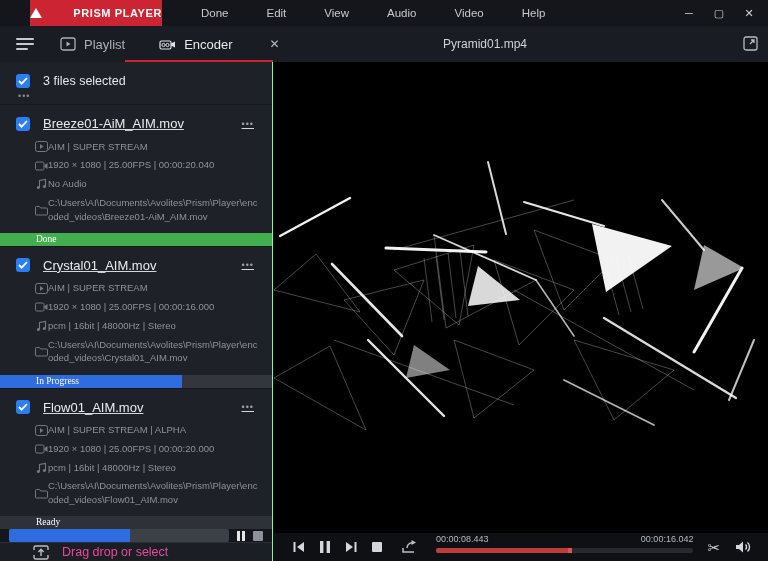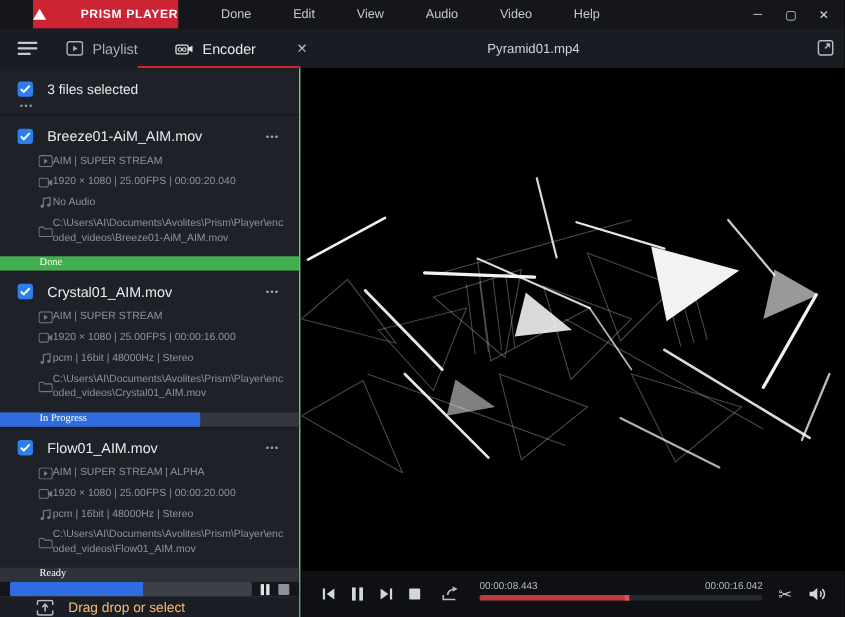--- a/index.html
+++ b/index.html
@@ -32,46 +32,46 @@
 
   
   .sidebar { position:absolute; top:62px; left:0; width:273px; bottom:0; background:#1e2128; display:flex; flex-direction:column; border-right:1px solid #86efac; }
   .sel-header { padding:12px 16px 2px 16px; }
   .sel-row { display:flex; align-items:center; gap:13px; }
   .sel-label { font-size:12.5px; color:#e4e6e9; }
   .kebab-sm { color:#878c93; font-size:9px; letter-spacing:1px; margin:4px 0 2px 2px; line-height:8px; }
   .checkbox { width:14px; height:14px; border-radius:3px; background:#2d7ff0; display:flex; align-items:center; justify-content:center; flex:none; }
 
   .file-item { border-top:1px solid #15171c; padding-top:7px; }
-  .file-head { display:flex; align-items:center; gap:13px; padding:4px 16px 6px 16px; }
+  .file-head { display:flex; align-items:center; gap:13px; padding:4px 16px 6px 16px;text-decoration:underline; }
   .file-name { font-size:13px; color:#e9ebed; flex:1; white-space:nowrap; overflow:hidden; }
   .kebab { color:#9ba0a7; font-size:9px; letter-spacing:1px; padding:2px; }
   .detail-row { display:flex; padding:2.5px 14px 2.5px 35px; align-items:center; }
   .detail-icon { width:13px; flex:none; margin-top:1px; opacity:.75; }
   .detail-text { font-size:9.5px; color:#8e939b; line-height:1.45; word-break:break-all; }
   .status-bar { position:relative; height:13px; margin-top:7px; width:100%; }
   .status-fill { position:absolute; left:0; top:0; bottom:0; }
   .status-label { position:absolute; left:36px; top:0; line-height:13px; font-size:9.5px; color:#fff;font-family:Liberation Serif, serif; }
 
   .overall-row { margin-top:auto; height:22px; background:#14161b; display:flex; align-items:center; padding:0 9px; gap:8px; }
   .overall-track { position:relative; flex:1; height:13px; background:#3c4047; border-radius:2px; overflow:hidden; }
   .overall-fill { position:absolute; left:0; top:0; bottom:0; background:#2e6ce0; }
   .overall-label { position:absolute; left:0; right:45%; top:0; text-align:center; line-height:13px; font-size:9px; color:#fff; white-space:nowrap;margin-top:12px; }
   .pause-mini { display:flex; gap:2px; } .pause-mini span { width:3px; height:10px; background:#e3e5e8; }
   .stop-mini { width:10px; height:10px; background:#8d929a; border-radius:1px; }
 
   .dropzone { height:41px; border-top:1px solid #2a2d34; display:flex; align-items:center; gap:13px; padding-left:33px; background:#1b1e24; }
-  .dropzone-label { font-size:12.5px; color:#fdba74; }
+  .dropzone-label { font-size:12.5px; color:#ec4899; }
 
   
   .main { position:absolute; top:62px; left:274px; right:0; bottom:0; background:#000; }
   .video-frame { position:absolute; top:78px; left:0; width:494px; height:290px; }
 
   
-  .transport { position:absolute; left:0; right:0; bottom:0; height:42px; background:#0e1014; display:flex; align-items:center; padding:0 10px 0 14px; }
+  .transport { position:absolute; left:0; right:0; bottom:0; height:28px; background:#0e1014; display:flex; align-items:center; padding:0 10px 0 14px; }
   .t-btn { width:22px; height:22px; display:flex; align-items:center; justify-content:center; margin-right:4px; }
   .t-btn.share { margin-left:6px; }
   .timeline { flex:1; position:relative; margin:0 14px 0 12px; height:26px; }
   .time-label { position:absolute; top:0; font-size:9px; color:#b6bac0; }
   .time-current { left:0; } .time-total { right:0; }
   .track { position:absolute; left:0; right:0; top:14px; height:5px; background:#26292e; border-radius:2px; }
   .track-fill { position:absolute; left:0; top:0; bottom:0; background:#c23b3b; border-radius:2px 0 0 2px; }
   .playhead { position:absolute; right:0; top:0; bottom:0; width:4px; background:#e05252; }
   .scissors { color:#c9ccd1; font-size:15px; margin-right:12px; line-height:1; }
   svg { display:block; }

